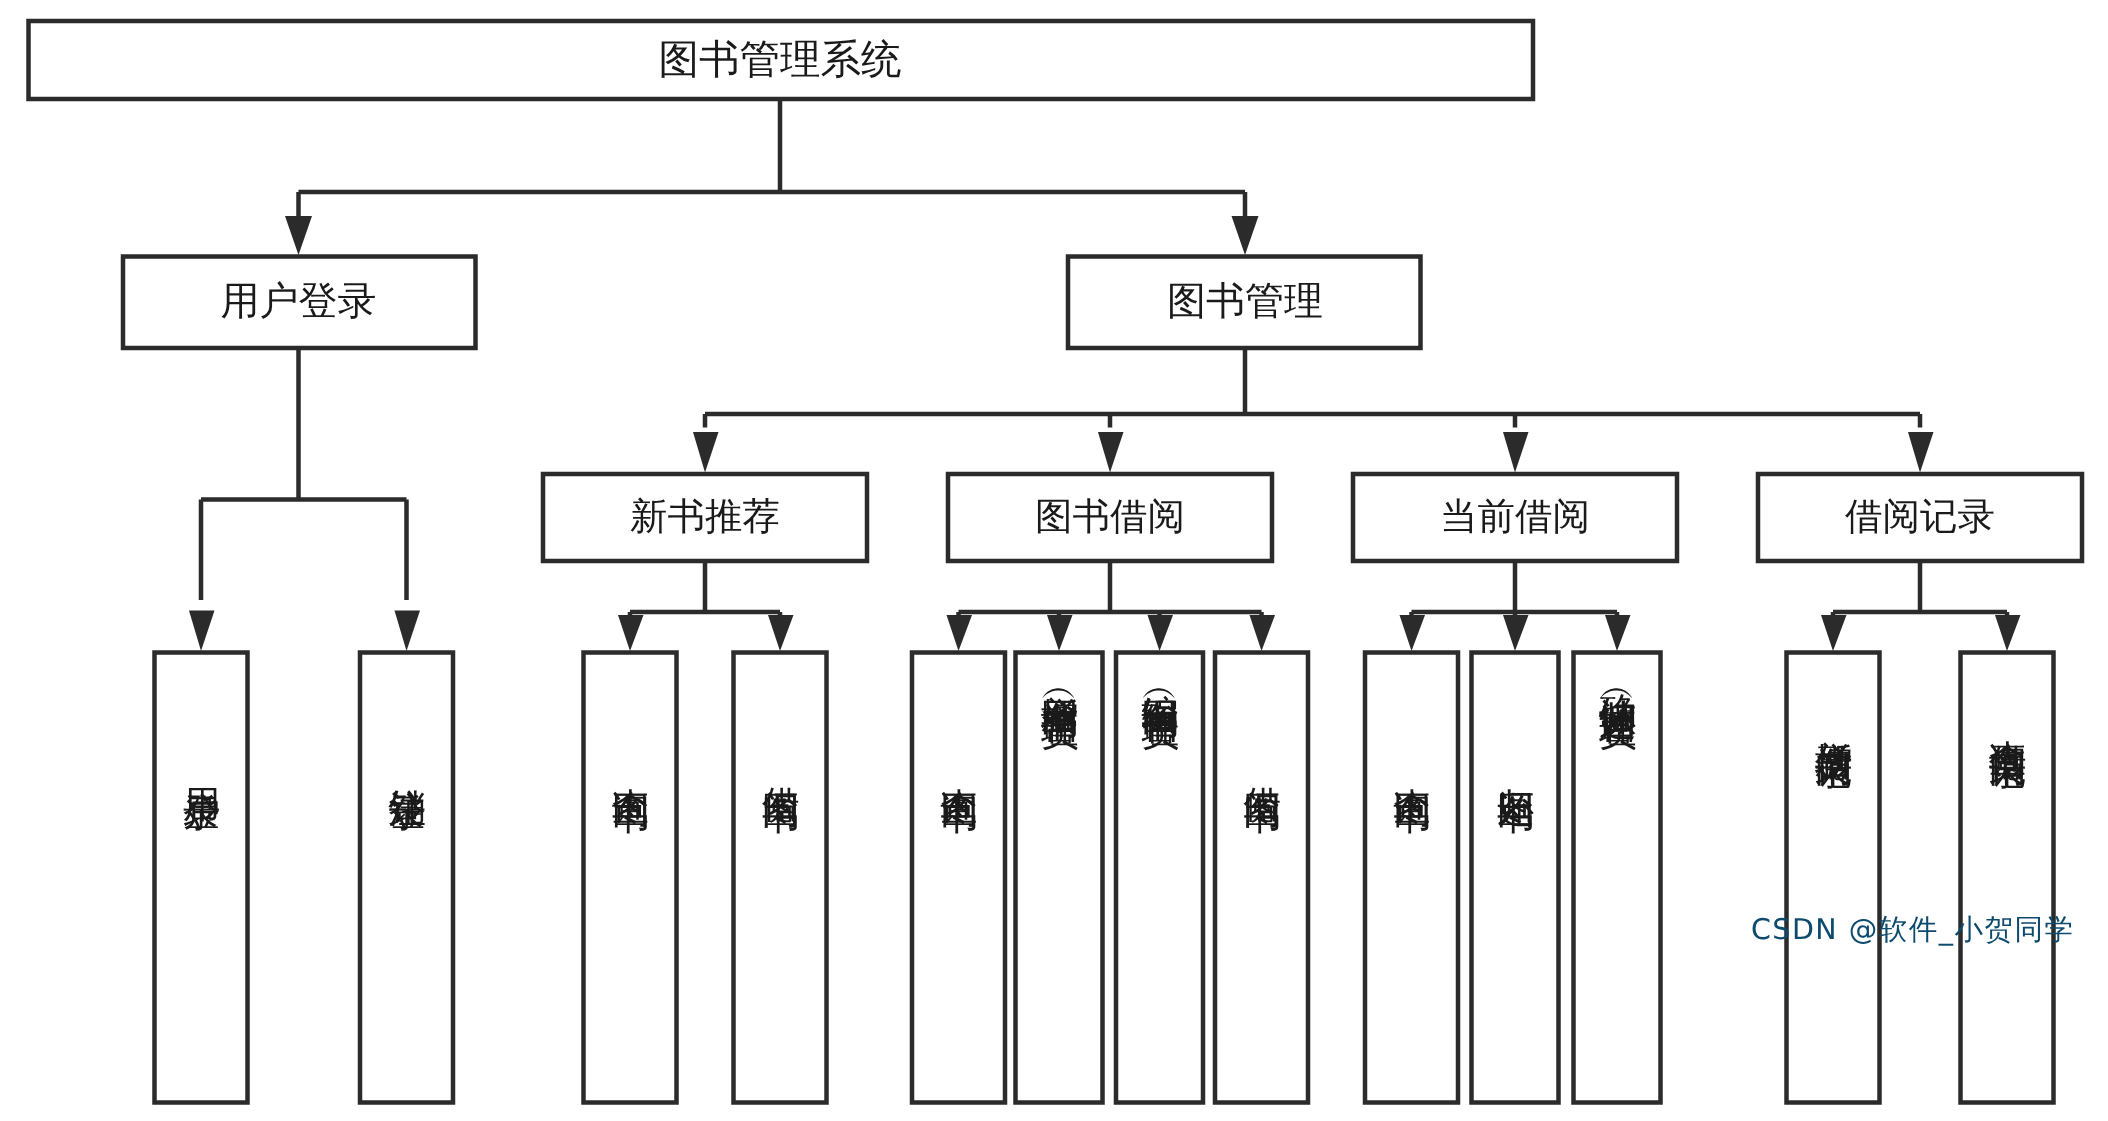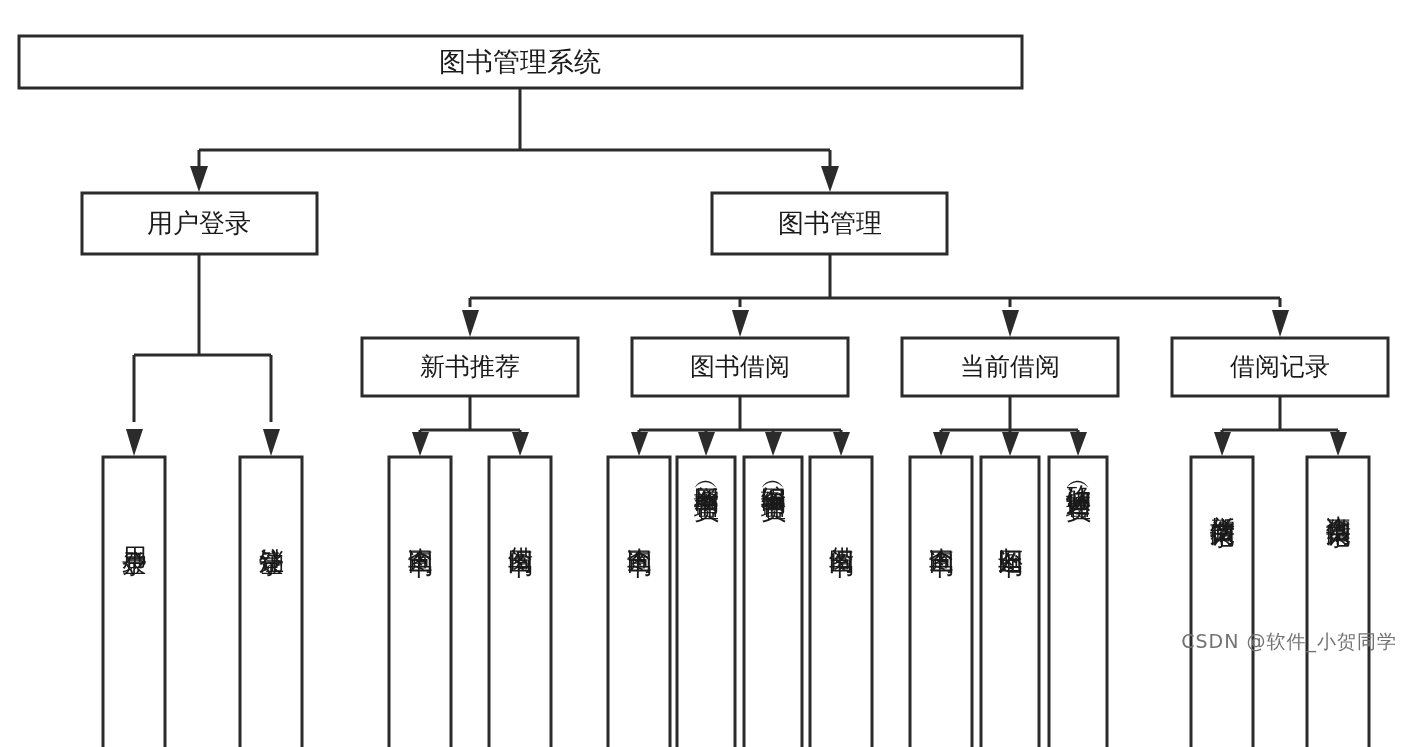--- a/index.html
+++ b/index.html
@@ -11,21 +11,20 @@
     width: 1405px;
     height: 747px;
     font-family: "DejaVu Sans", "Liberation Sans", sans-serif;
     overflow: hidden;
   }
   #diagram-root {
     position: relative;
     width: 1405px;
     height: 637px;
     background: #ffffff;
-    margin-top: 22px;
   }
   svg.diagram-canvas {
     position: absolute;
     top: 0;
     left: 0;
     width: 1405px;
     height: 747px;
   }
   .node-box {
     fill: #ffffff;
@@ -60,25 +59,25 @@
     font-family: "DejaVu Sans", "Liberation Sans", sans-serif;
     font-size: 25px;
     line-height: 1.12;
     letter-spacing: 2px;
     color: #1a1a1a;
     white-space: nowrap;
     text-align: left;
   }
   .watermark {
     position: absolute;
-    right: 8px;
+    right: 22px;
     bottom: 4px;
     font-family: "DejaVu Sans", "Liberation Sans", sans-serif;
     font-size: 19px;
-    color: #737373;
+    color: #0c4a6e;
     letter-spacing: 1px;
     white-space: nowrap;
   }
 </style>
 </head>
 <body>
 
 <div id="diagram-root">
 
   <svg class="diagram-canvas" viewBox="0 0 1405 747">

